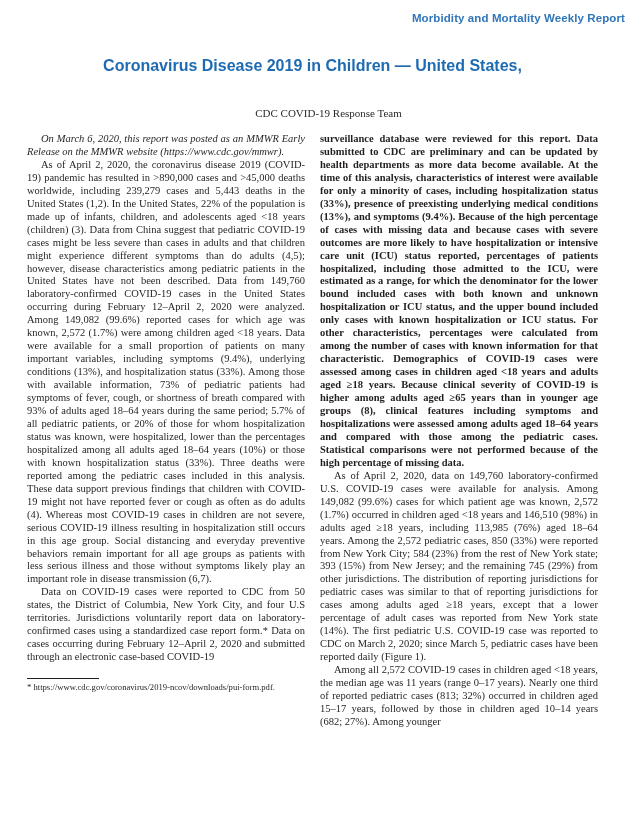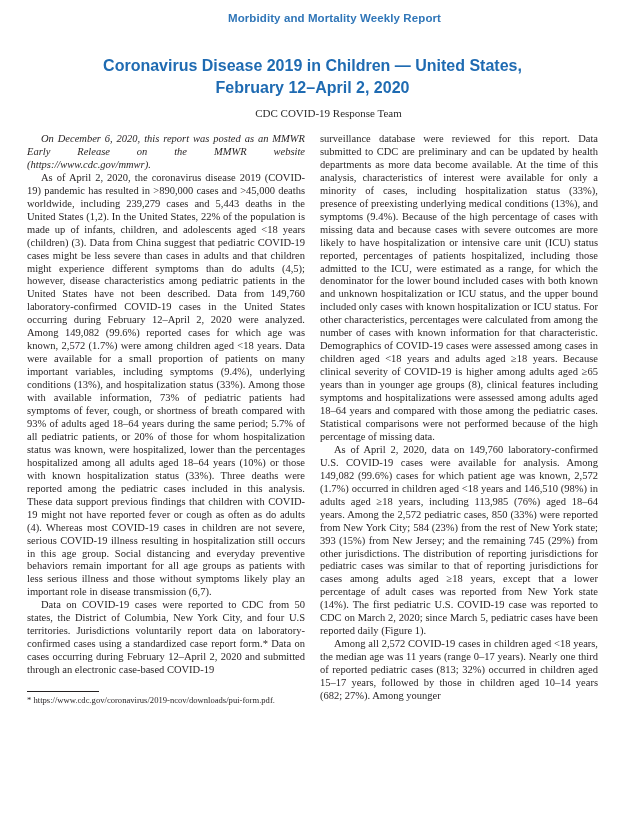--- a/index.html
+++ b/index.html
@@ -9,21 +9,21 @@
     width: 625px;
     height: 815px;
     background: #ffffff;
     font-family: "Liberation Serif", serif;
     color: #231f20;
     overflow: hidden;
   }
   .running-head {
     position: absolute;
     top: 12px; left: 0; right: 0;
-    text-align: center;
+    text-align: right;
     font-family: "Liberation Sans", sans-serif;
     font-weight: bold;
     font-size: 11.5px;
     color: #3076b8;
     letter-spacing: 0.1px;
     padding-left: 44px;
   }
   .title-block {
     position: absolute;
     top: 55px; left: 0; right: 0;
@@ -51,21 +51,21 @@
     display: flex;
     gap: 15px;
   }
   .col {
     width: 278px;
     font-size: 10.5px;
     line-height: 12.95px;
     text-align: justify;
   }
   .para { text-indent: 14px; }
-  .para.no-indent { text-indent: 0; }
+  .para.no-indent { text-indent: 0; font-weight: bold; }
   .para.intro-italic { font-style: italic; }
   .footnote-block {
     margin-top: 14px;
   }
   .footnote-rule {
     width: 72px;
     border-top: 1px solid #231f20;
     margin-bottom: 3px;
   }
   .footnote-text {
@@ -95,29 +95,28 @@
 </style>
 </head>
 <body>
 
 <div class="page">
 
   <div class="running-head">Morbidity and Mortality Weekly Report</div>
 
   <div class="title-block">
     <div>Coronavirus Disease 2019 in Children — United States,</div>
-    <div>February 12–April 2, 2020</div>
   </div>
 
   <div class="byline">CDC COVID-19 Response Team</div>
 
   <div class="columns">
     <div class="col">
       <div>
-          <p class="para intro-italic">On December 6, 2020, this report was posted as an MMWR Early Release on the MMWR website (https://www.cdc.gov/mmwr).</p>
+          <p class="para intro-italic">On March 6, 2020, this report was posted as an MMWR Early Release on the MMWR website (https://www.cdc.gov/mmwr).</p>
           <p class="para">As of April 2, 2020, the coronavirus disease 2019 (COVID-19) pandemic has resulted in &gt;890,000 cases and &gt;45,000 deaths worldwide, including 239,279 cases and 5,443 deaths in the United States (1,2). In the United States, 22% of the population is made up of infants, children, and adolescents aged &lt;18 years (children) (3). Data from China suggest that pediatric COVID-19 cases might be less severe than cases in adults and that children might experience different symptoms than do adults (4,5); however, disease characteristics among pediatric patients in the United States have not been described. Data from 149,760 laboratory-confirmed COVID-19 cases in the United States occurring during February 12–April 2, 2020 were analyzed. Among 149,082 (99.6%) reported cases for which age was known, 2,572 (1.7%) were among children aged &lt;18 years. Data were available for a small proportion of patients on many important variables, including symptoms (9.4%), underlying conditions (13%), and hospitalization status (33%). Among those with available information, 73% of pediatric patients had symptoms of fever, cough, or shortness of breath compared with 93% of adults aged 18–64 years during the same period; 5.7% of all pediatric patients, or 20% of those for whom hospitalization status was known, were hospitalized, lower than the percentages hospitalized among all adults aged 18–64 years (10%) or those with known hospitalization status (33%). Three deaths were reported among the pediatric cases included in this analysis. These data support previous findings that children with COVID-19 might not have reported fever or cough as often as do adults (4). Whereas most COVID-19 cases in children are not severe, serious COVID-19 illness resulting in hospitalization still occurs in this age group. Social distancing and everyday preventive behaviors remain important for all age groups as patients with less serious illness and those without symptoms likely play an important role in disease transmission (6,7).</p>
           <p class="para">Data on COVID-19 cases were reported to CDC from 50 states, the District of Columbia, New York City, and four U.S territories. Jurisdictions voluntarily report data on laboratory-confirmed cases using a standardized case report form.* Data on cases occurring during February 12–April 2, 2020 and submitted through an electronic case-based COVID-19</p>
         </div>
       <div class="footnote-block">
         <div class="footnote-rule"></div>
         <div class="footnote-text">* https://www.cdc.gov/coronavirus/2019-ncov/downloads/pui-form.pdf.</div>
       </div>
     </div>
     <div class="col">
       <div>

